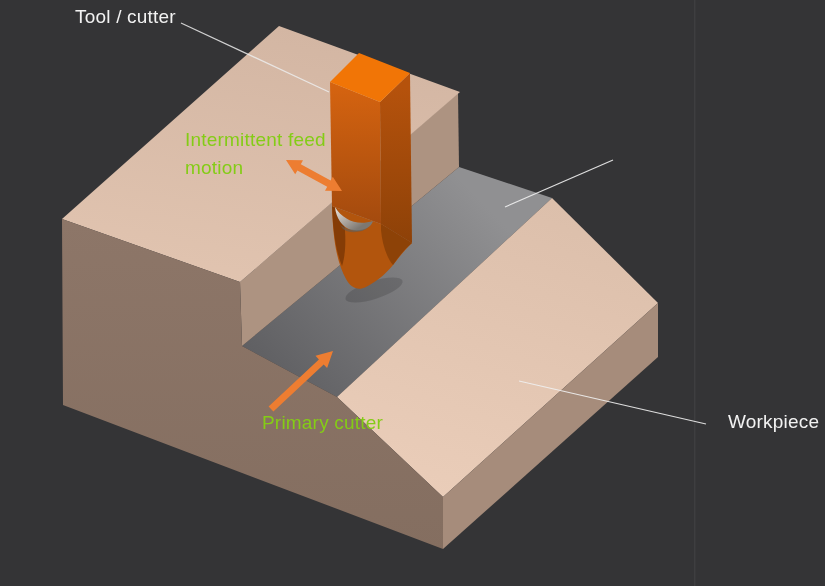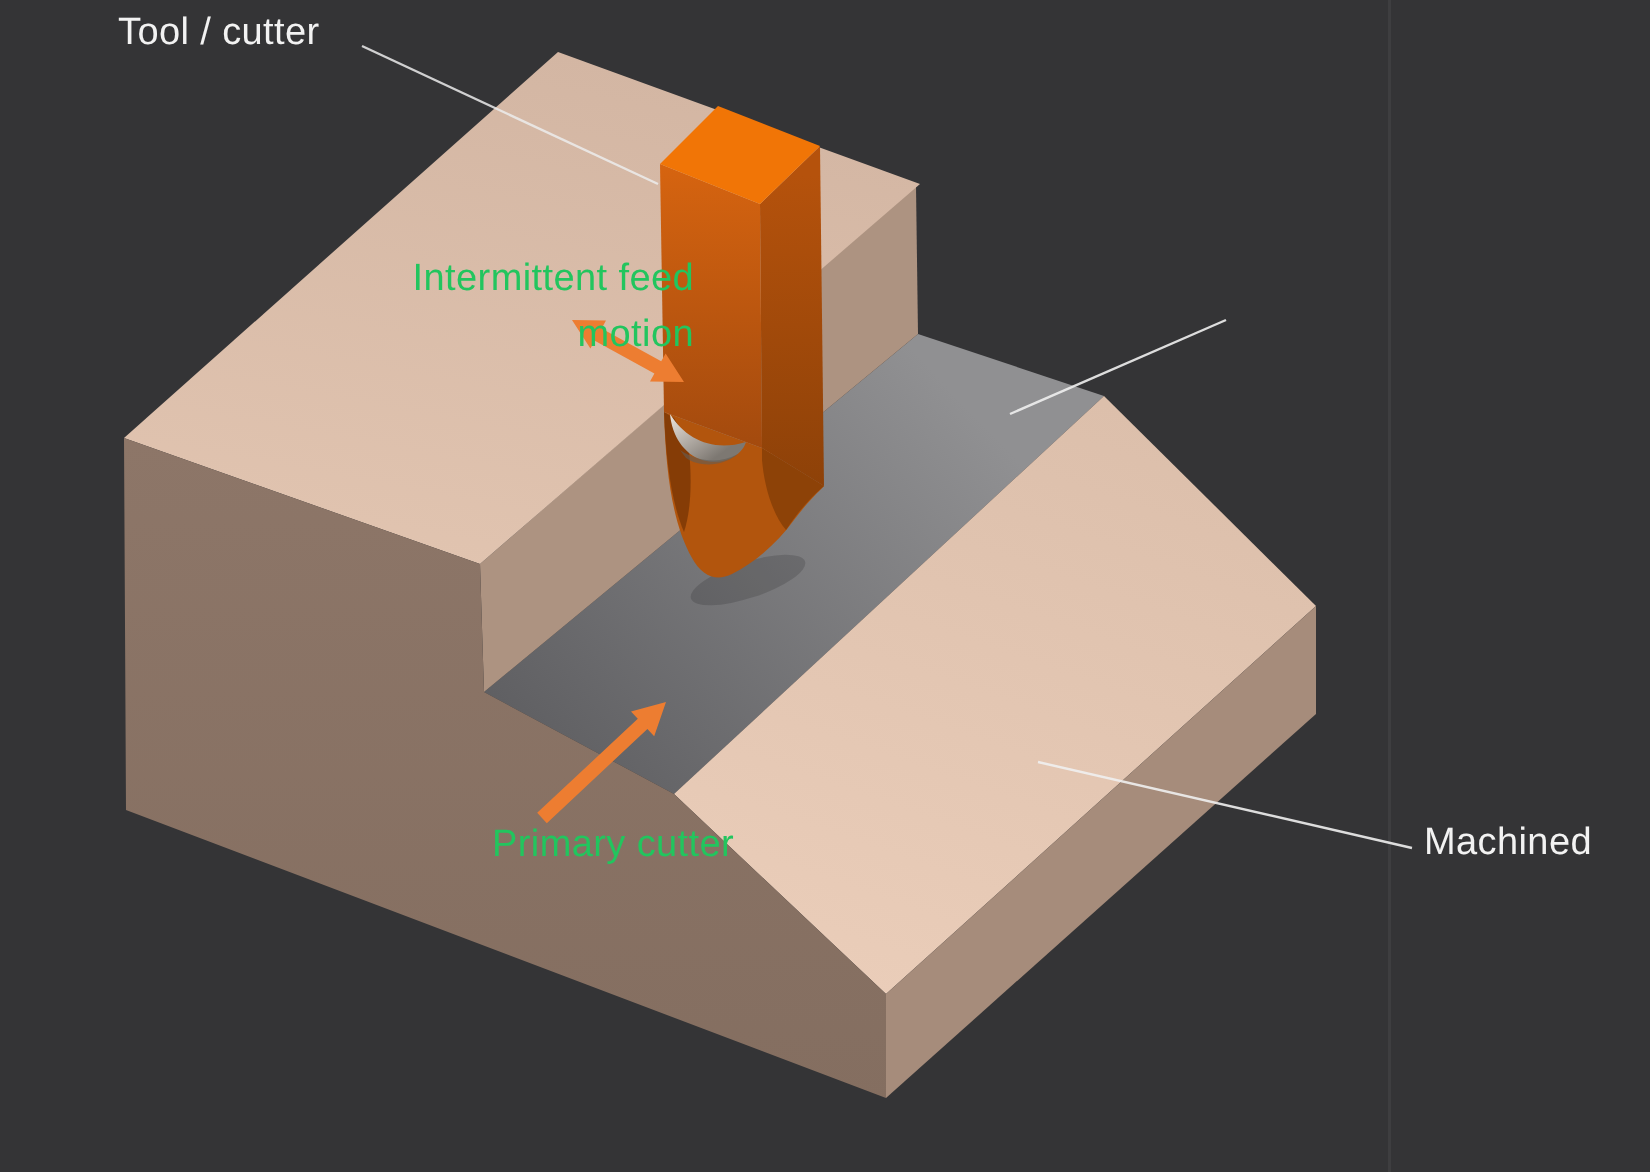--- a/index.html
+++ b/index.html
@@ -11,23 +11,24 @@
     background:#343436;
   }
   .stage svg{position:absolute;left:0;top:0;}
   .lbl{
     position:absolute;
     font-size:19px;
     line-height:28px;
     letter-spacing:0.2px;
     white-space:pre-line;
     pointer-events:none;
+    margin-left:16px;
   }
   .lbl-white{color:#f2f2f2;}
-  .lbl-orange{color:#22c55e;text-align:right;}
+  .lbl-orange{color:#84cc16;}
 </style>
 </head>
 <body>
 
 <div class="stage">
 
   <svg width="825" height="586" viewBox="0 0 825 586">
     <defs>
       <linearGradient id="gFloor" gradientUnits="userSpaceOnUse" x1="480" y1="200" x2="280" y2="390">
         <stop offset="0" stop-color="#909092"></stop>
@@ -97,14 +98,14 @@
     <polygon points="273.4,411.6 323.7,364.5 327.1,368.1 333,351 315.5,355.7 318.9,359.4 268.6,406.4" fill="#ed7d31"></polygon>
   </svg>
 
   <div class="lbl lbl-white" style="left:59px; top:3px;">Tool / cutter</div>
 
   <div class="lbl lbl-orange" style="left:169px; top:126px; width:178px;">Intermittent feed motion</div>
 
 
   <div class="lbl lbl-orange" style="left:246px; top:409px;">Primary cutter</div>
 
-  <div class="lbl lbl-white" style="left:712px; top:408px;">Machined</div>
+  <div class="lbl lbl-white" style="left:712px; top:408px;">Workpiece</div>
 </div>
 
 </body></html>

